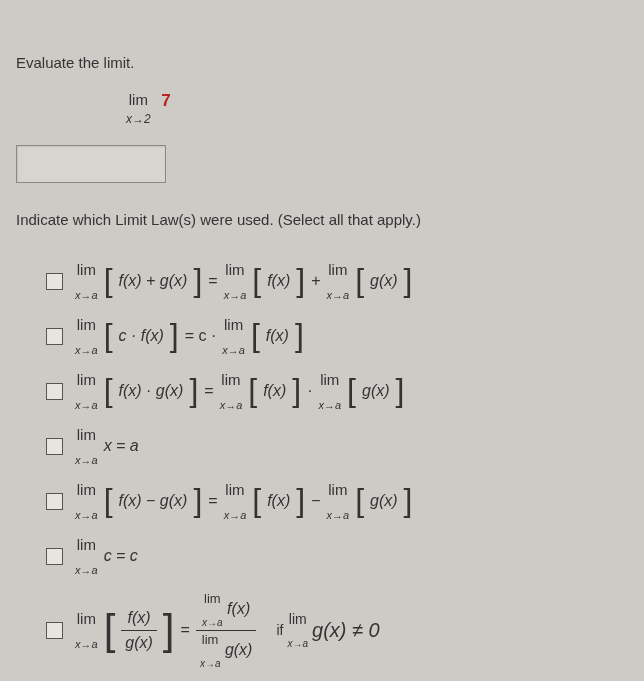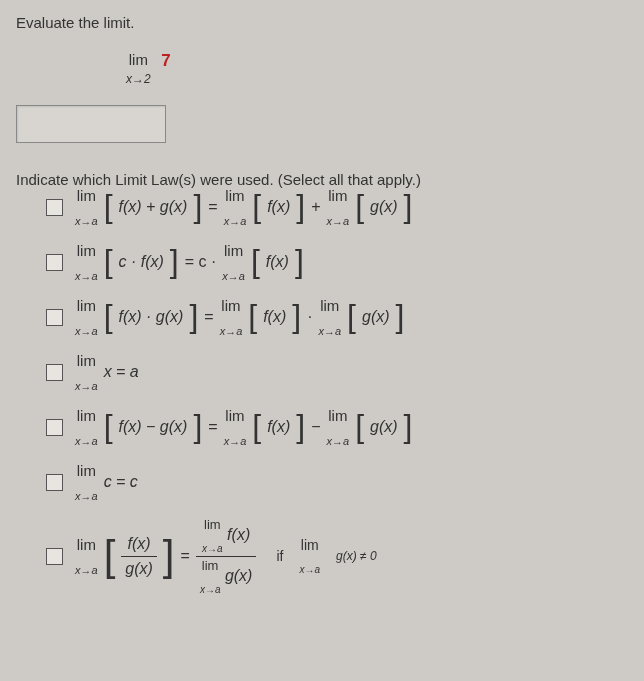--- a/index.html
+++ b/index.html
@@ -5,53 +5,53 @@
     * { box-sizing: border-box; margin: 0; padding: 0; }
     body {
       width: 644px;
       height: 681px;
       background: #cecbc6;
       font-family: Arial, sans-serif;
       color: #333;
       padding: 14px 16px;
       overflow: hidden;
     }
-    .question { font-size: 15px; margin-bottom: 20px; }
+    .question { font-size: 15px; margin-bottom: 20px; margin-top: 40px; }
     .limit-expr { margin-left: 110px; margin-bottom: 18px; }
     .lim-notation { display: inline-block; text-align: center; line-height: 1.1; }
     .lim-top { font-size: 15px; }
     .lim-bot { font-size: 12px; }
     .constant { font-size: 17px; color: #b22; font-weight: bold; margin-left: 6px; vertical-align: top; }
     .input-box {
       width: 150px; height: 38px;
       border: 1px solid #888;
       background: #d8d5d0;
       margin-bottom: 28px;
       box-shadow: inset 1px 1px 2px rgba(0,0,0,0.1);
     }
-    .instruction { font-size: 15px; margin-bottom: 0; }
+    .instruction { font-size: 15px; margin-bottom: 34px; }
     .options { display: flex; flex-direction: column; gap: 16px; margin-left: 30px; }
     .option { display: flex; align-items: center; gap: 12px; }
     .cb {
       width: 17px; height: 17px; flex-shrink: 0;
       border: 1.5px solid #555;
       background: #e8e5e0;
     }
     .formula { display: flex; align-items: center; font-size: 16px; gap: 6px; flex-wrap: nowrap; }
     .lim { display: inline-flex; flex-direction: column; align-items: center; line-height: 1; }
     .lim .t { font-size: 15px; }
     .lim .b { font-size: 11px; margin-top: 13px; }
     .bracket { font-size: 32px; font-weight: 100; line-height: 0.8; }
     .it { font-style: italic; }
     .frac { display: inline-flex; flex-direction: column; align-items: center; line-height: 1.2; }
     .frac .num { padding: 0 4px 2px; }
     .frac .den { border-top: 1px solid #333; padding: 2px 4px 0; }
     .big-bracket { font-size: 42px; line-height: 0.7; font-weight: 100; }
-    .neq { font-size: 12px; }
-    .cond { font-size: 14px; margin-left: 14px; display: flex; align-items: center; gap: 16px; }
+    .neq { font-size: 20px; }
+    .cond { font-size: 14px; margin-left: 14px; display: flex; align-items: center; gap: 4px; }
   </style>
 </head>
 <body>
 
 <div class="question">Evaluate the limit.</div>
 
 <div class="limit-expr">
   <span class="lim-notation">
     <span class="lim-top">lim</span><br>
     <span class="lim-bot it">x→2</span>

